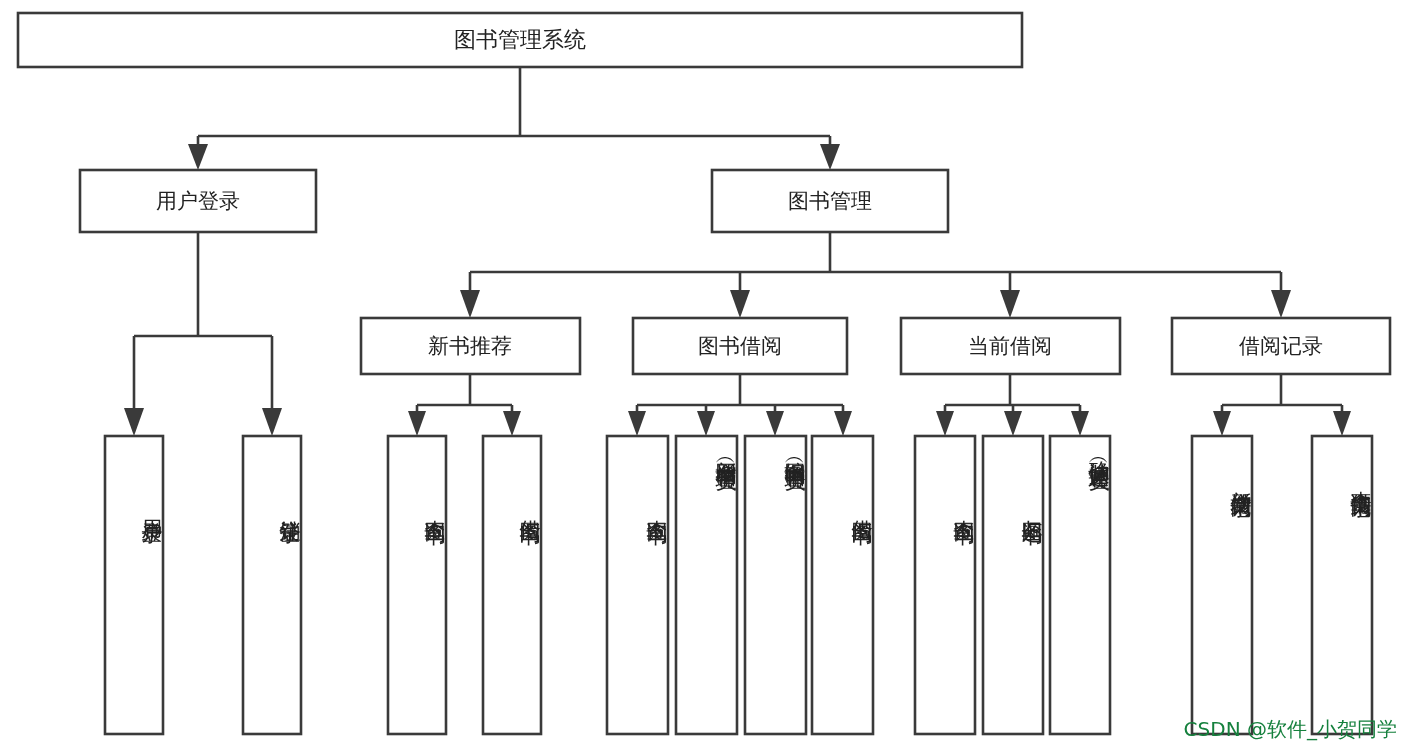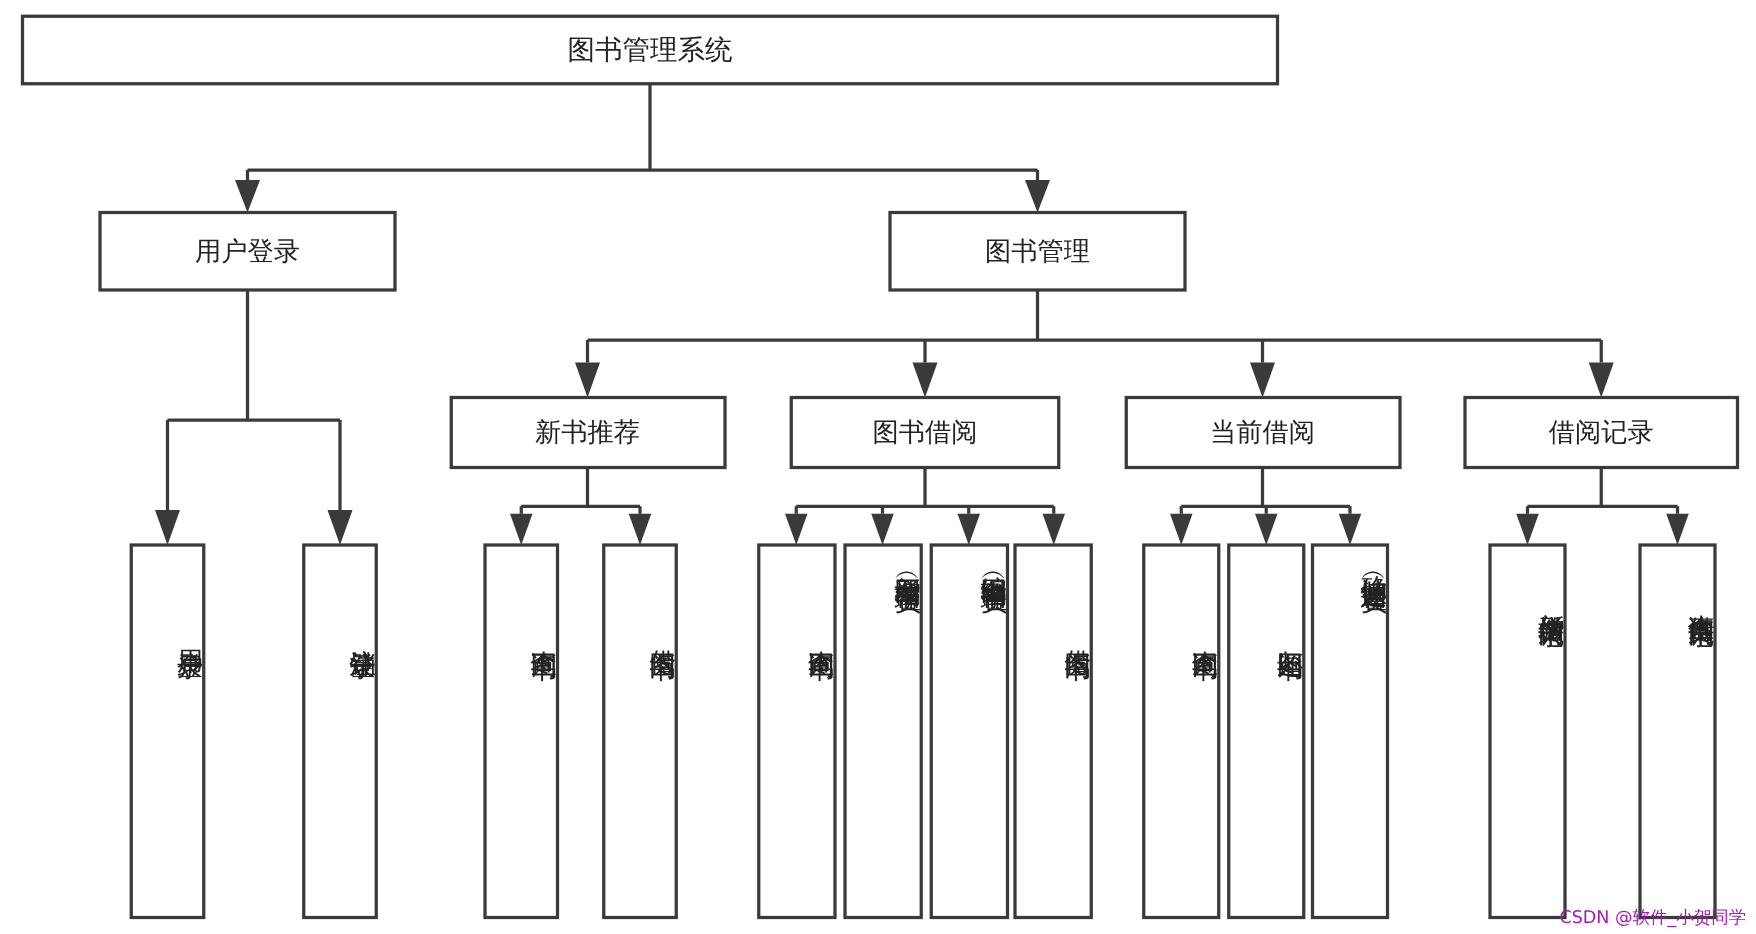--- a/index.html
+++ b/index.html
@@ -62,22 +62,22 @@
     letter-spacing: 1.5px;
     text-align: center;
     white-space: nowrap;
     pointer-events: none;
   }
   #watermark {
     position: absolute;
     right: 8px;
     bottom: 4px;
     font-family: "DejaVu Sans", "Liberation Sans", sans-serif;
-    font-size: 14px;
-    color: #a21caf;
+    font-size: 20px;
+    color: #15803d;
     white-space: nowrap;
   }
 </style>
 </head>
 <body>
 
 <div id="diagram-root">
 
   <svg id="tree-svg" viewBox="0 0 1405 747">
 

